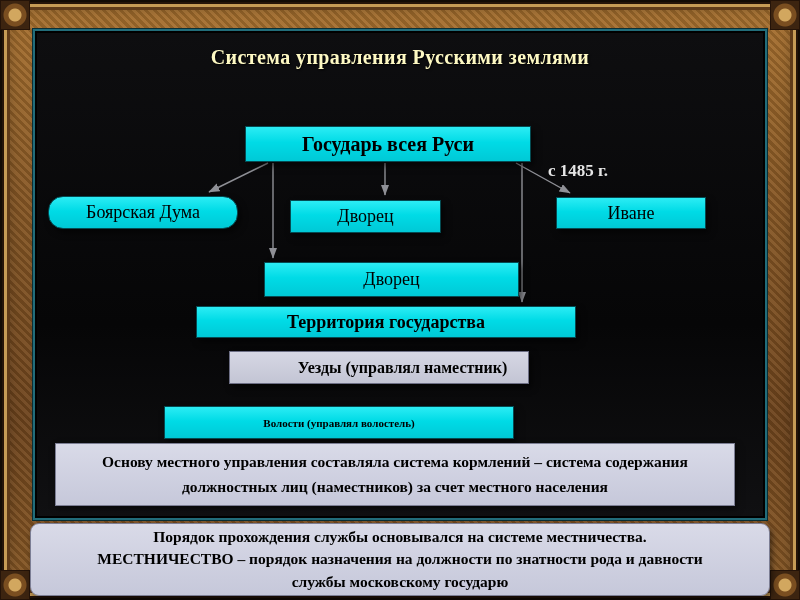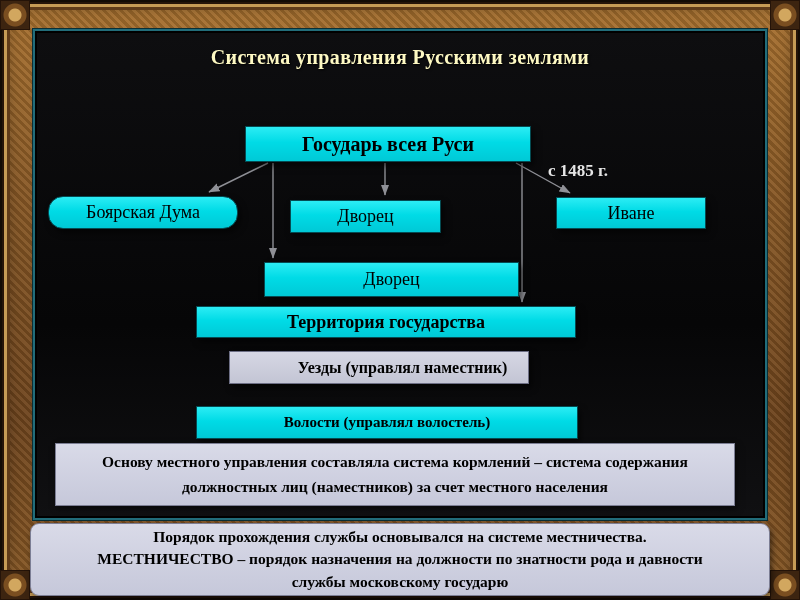--- a/index.html
+++ b/index.html
@@ -55,21 +55,21 @@
   .cyan{background:linear-gradient(180deg,#2cecf4 0%,#00dbe6 45%,#00c9d6 100%);}
   .lav{background:linear-gradient(180deg,#d6d7e4 0%,#c3c5d4 100%);border:1px solid #6d6f85;}
 
   .b-sovereign{left:245px;top:126px;width:286px;height:36px;font-size:20px;font-weight:bold;}
   .b-boyar    {left:48px; top:196px;width:190px;height:33px;font-size:18px;border-radius:15px;}
   .b-dvorets  {left:290px;top:200px;width:151px;height:33px;font-size:18px;}
   .b-kazna    {left:556px;top:197px;width:150px;height:32px;font-size:18px;}
   .b-voysko   {left:264px;top:262px;width:255px;height:35px;font-size:18px;}
   .b-territory{left:196px;top:306px;width:380px;height:32px;font-size:18px;font-weight:bold;}
   .b-uezdy    {left:229px;top:351px;width:300px;height:33px;font-size:16px;font-weight:bold;padding-left:47px;}
-  .b-volosti  {left:196px;top:406px;width:382px;height:33px;font-size:15px;font-weight:bold;}
+  .b-volosti  {left:164px;top:406px;width:350px;height:33px;font-size:11px;font-weight:bold;}
 
   .annotation-1485{
     position:absolute;left:548px;top:161px;width:110px;
     color:#e5e5e5;font-weight:bold;font-size:17px;
   }
 
   
   .note{
     position:absolute;box-sizing:border-box;
     background:linear-gradient(180deg,#d9dae8 0%,#c6c8da 100%);

